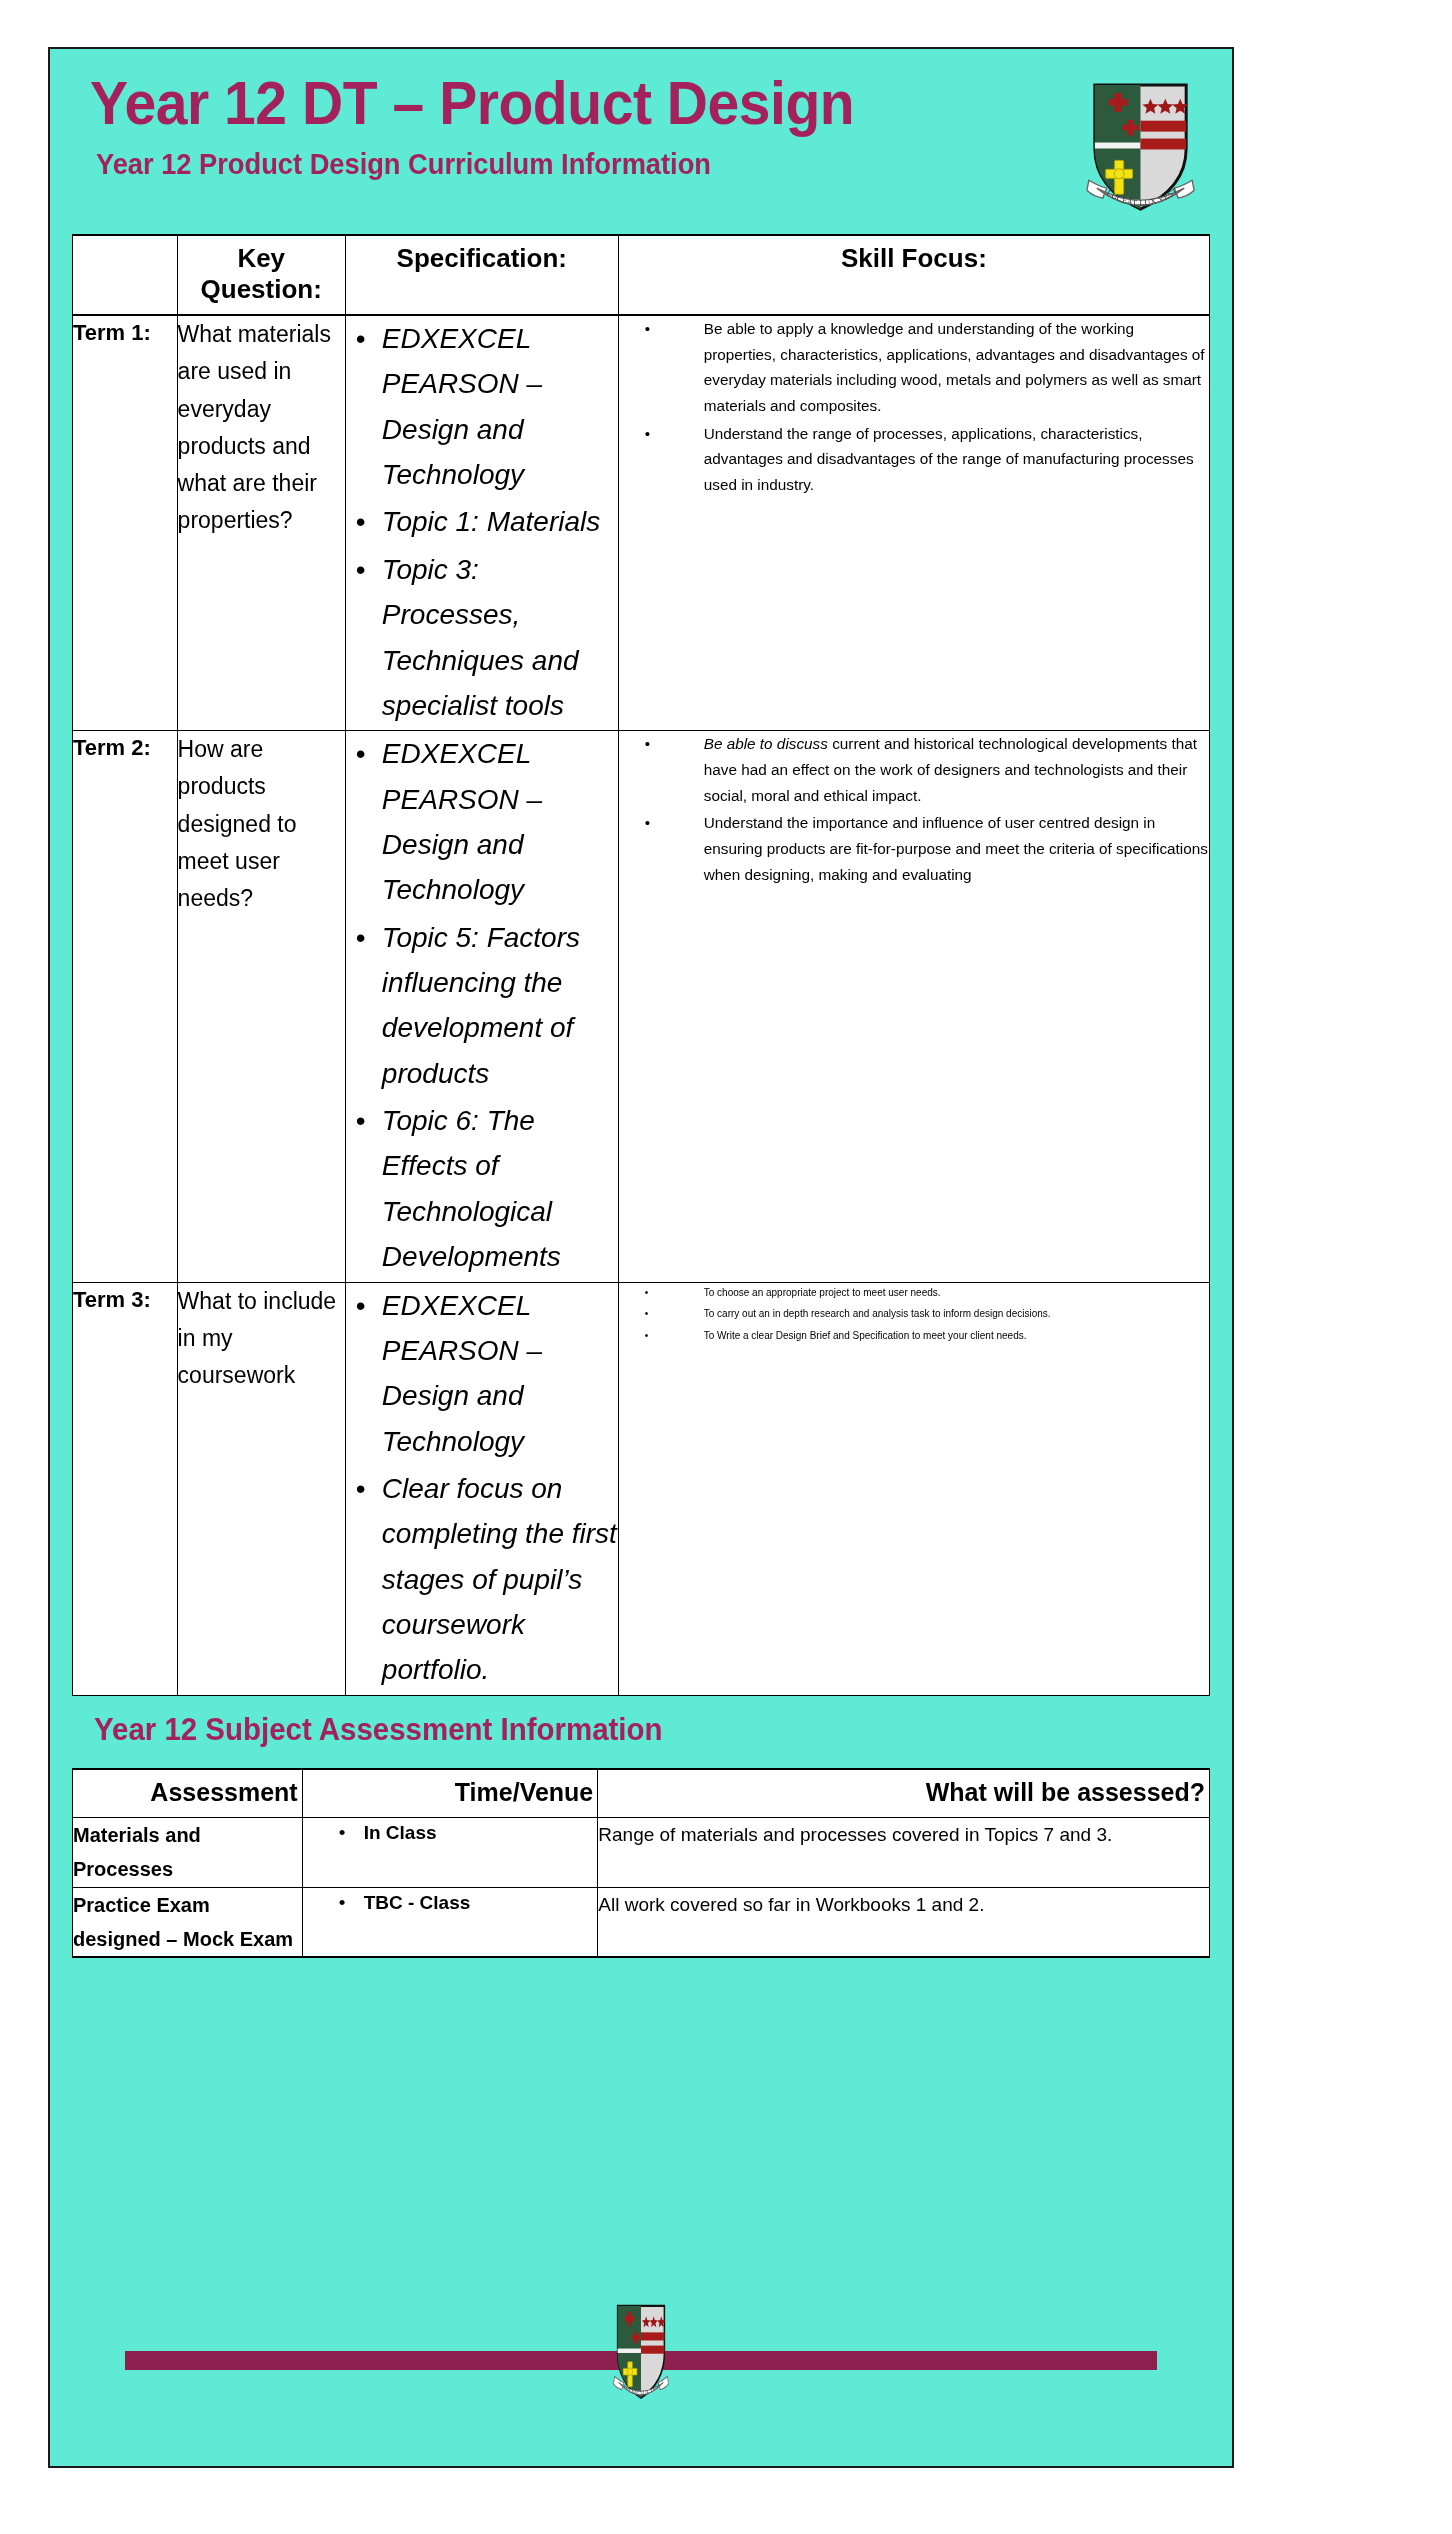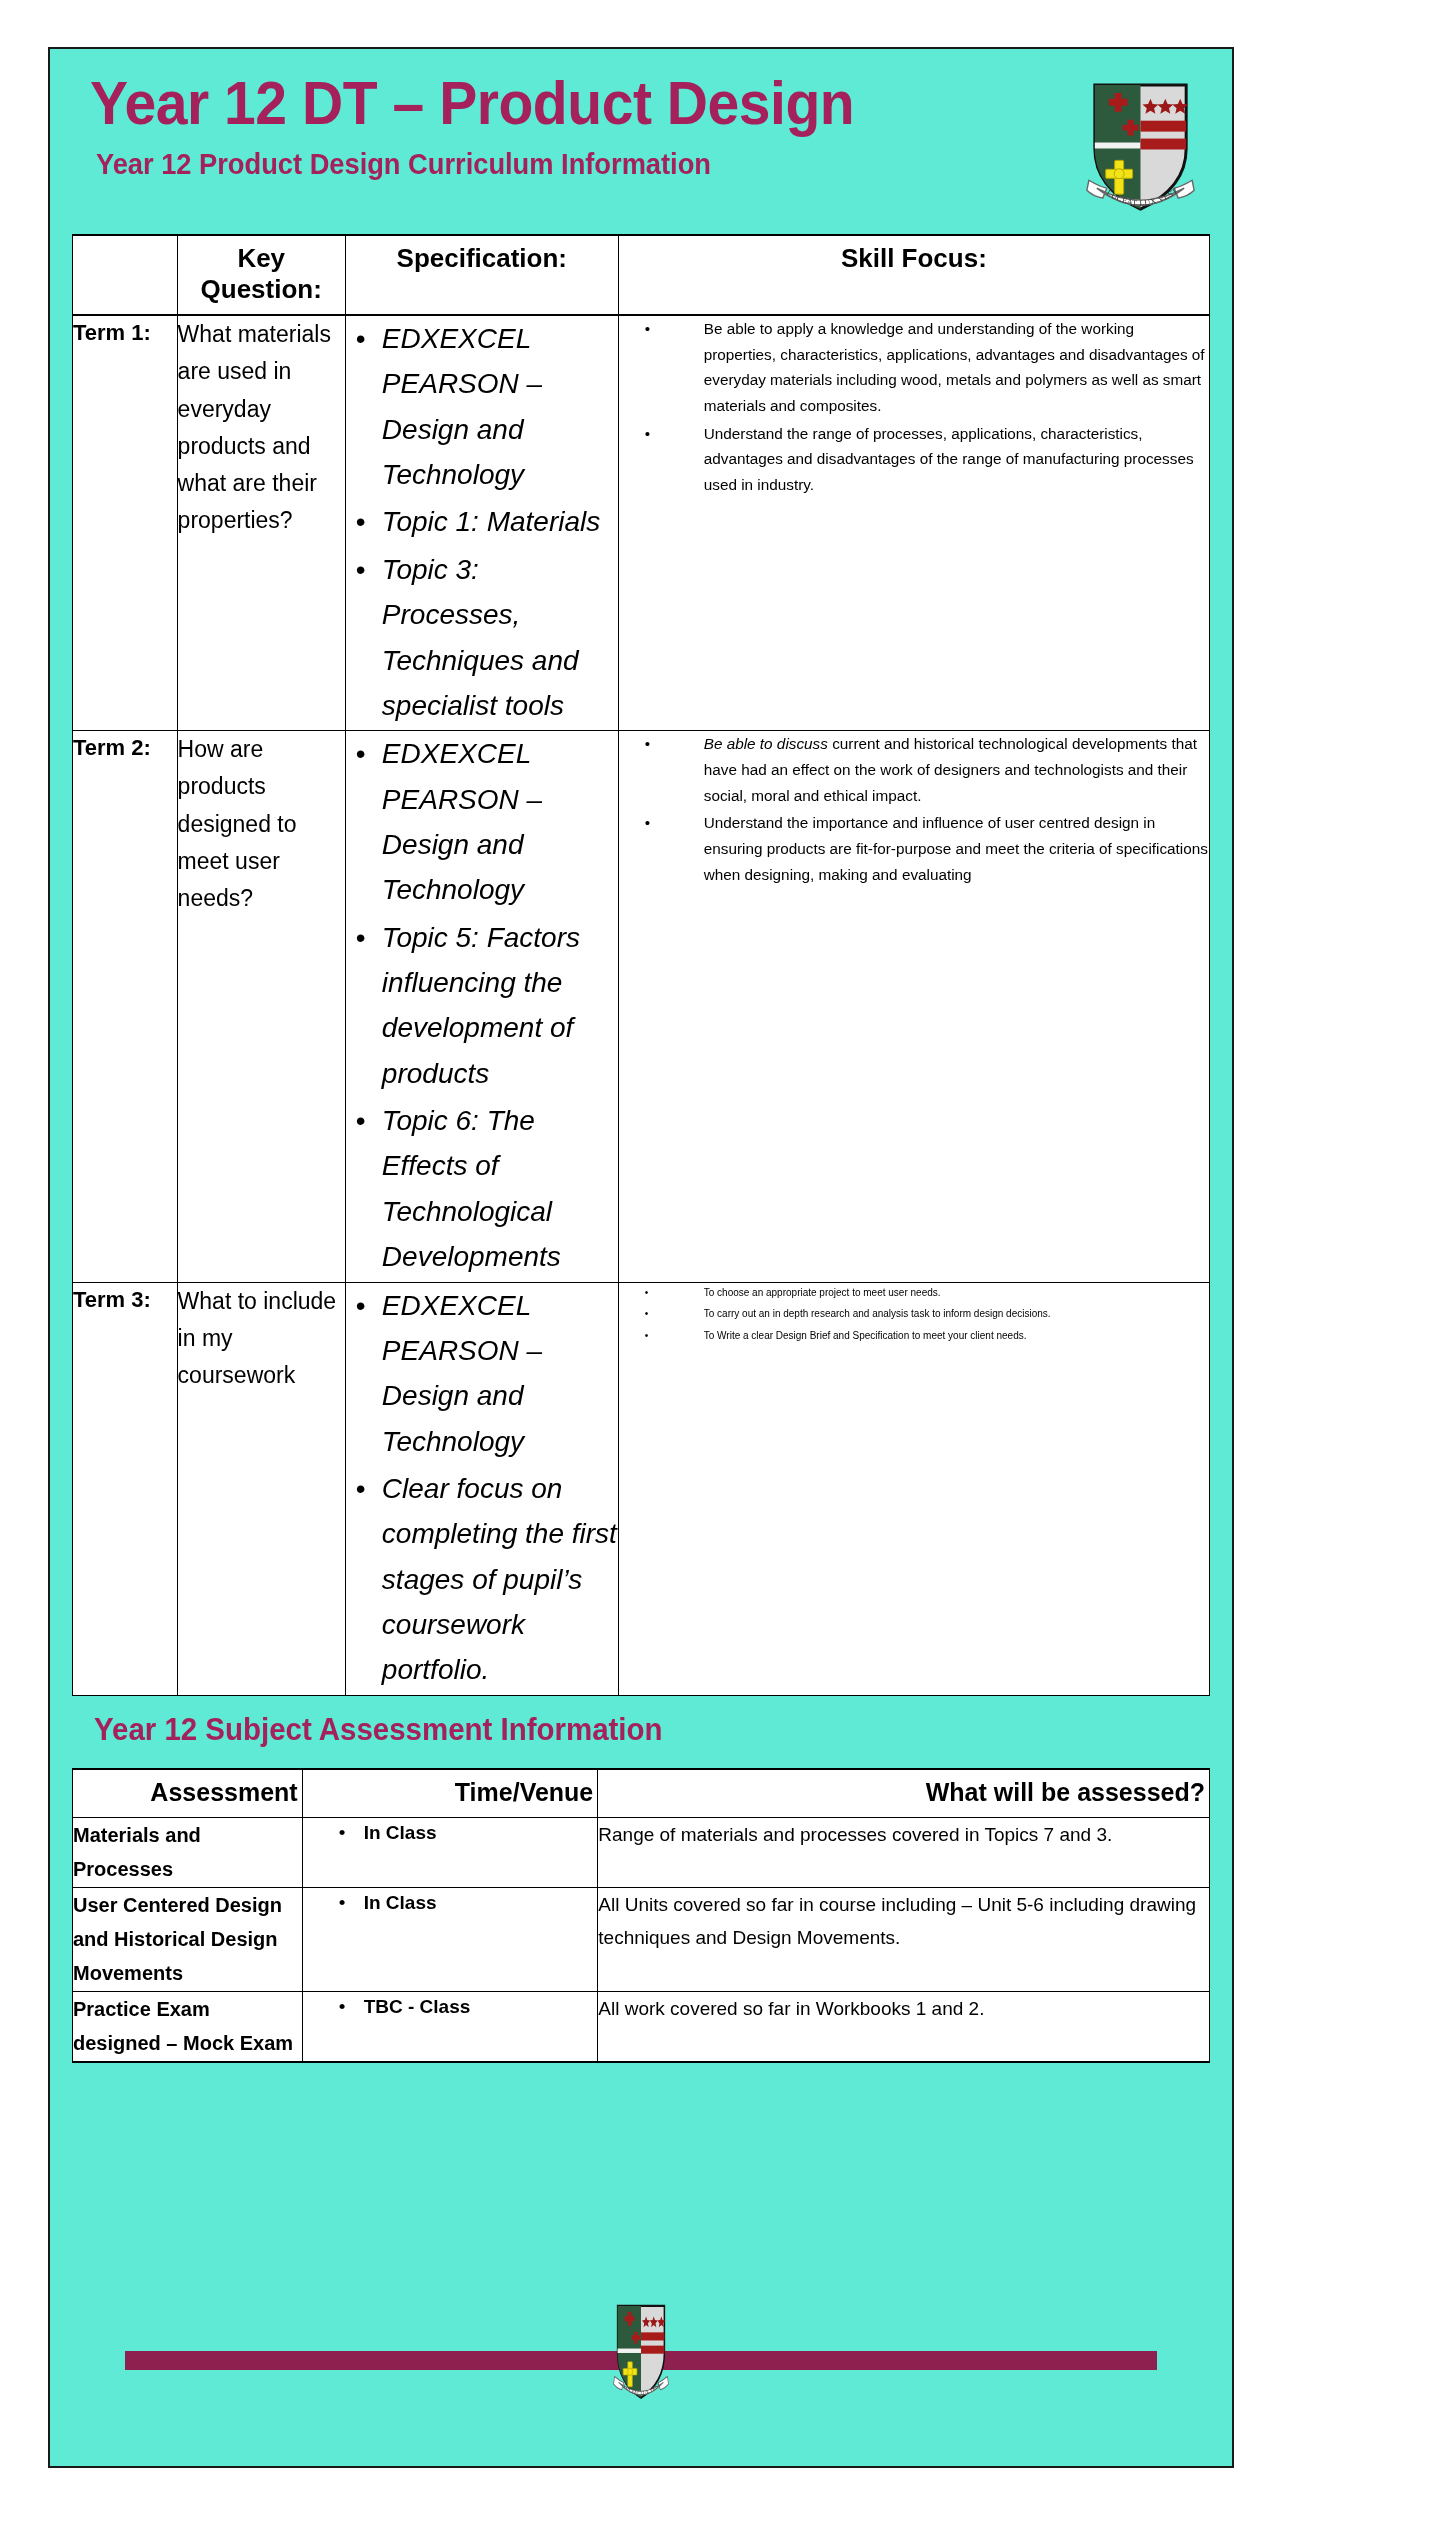--- a/index.html
+++ b/index.html
@@ -356,29 +356,20 @@
       <tr>
         <td class="a-name-cell">Materials and Processes</td>
         <td class="a-time-cell">
           <ul class="bullets">
                 <li>In Class</li>
               </ul>
         </td>
         <td class="a-what-cell">Range of materials and processes covered in Topics 7 and 3.</td>
       </tr>
       <tr>
-        <td class="a-name-cell">User Centered Design and Historical Design Movements</td>
-        <td class="a-time-cell">
-          <ul class="bullets">
-                <li>In Class</li>
-              </ul>
-        </td>
-        <td class="a-what-cell">All Units covered so far in course including – Unit 5-6 including drawing techniques and Design Movements.</td>
-      </tr>
-      <tr>
         <td class="a-name-cell">Practice Exam designed – Mock Exam</td>
         <td class="a-time-cell">
           <ul class="bullets">
                 <li>TBC - Class</li>
               </ul>
         </td>
         <td class="a-what-cell">All work covered so far in Workbooks 1 and 2.</td>
       </tr>
     </tbody>
   </table>

